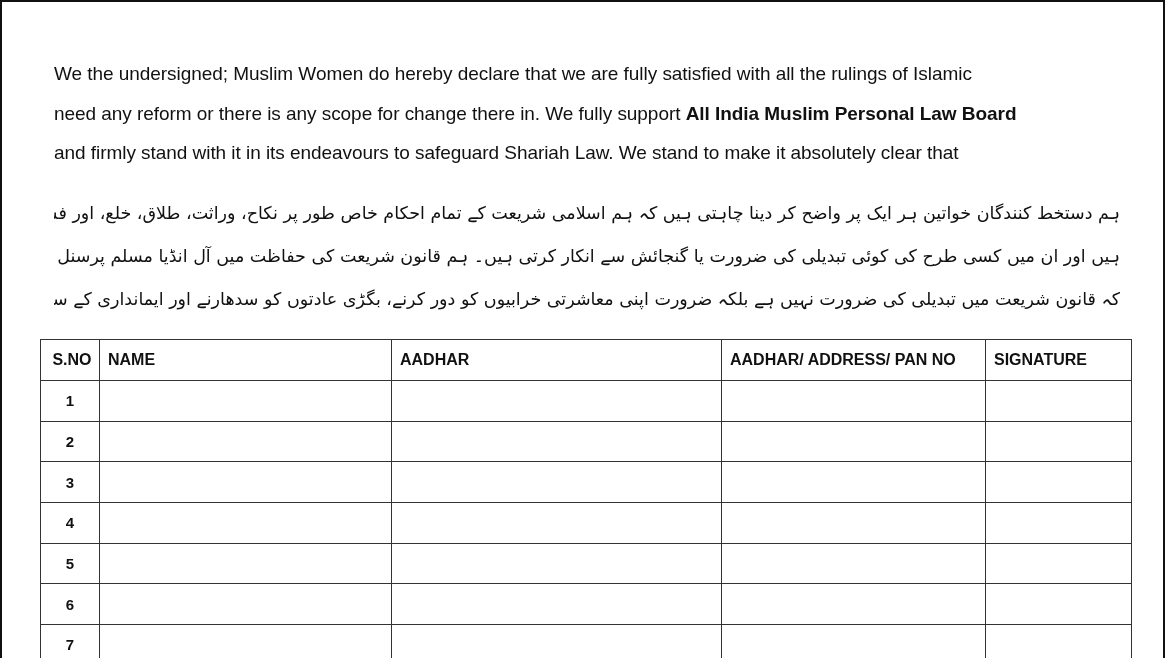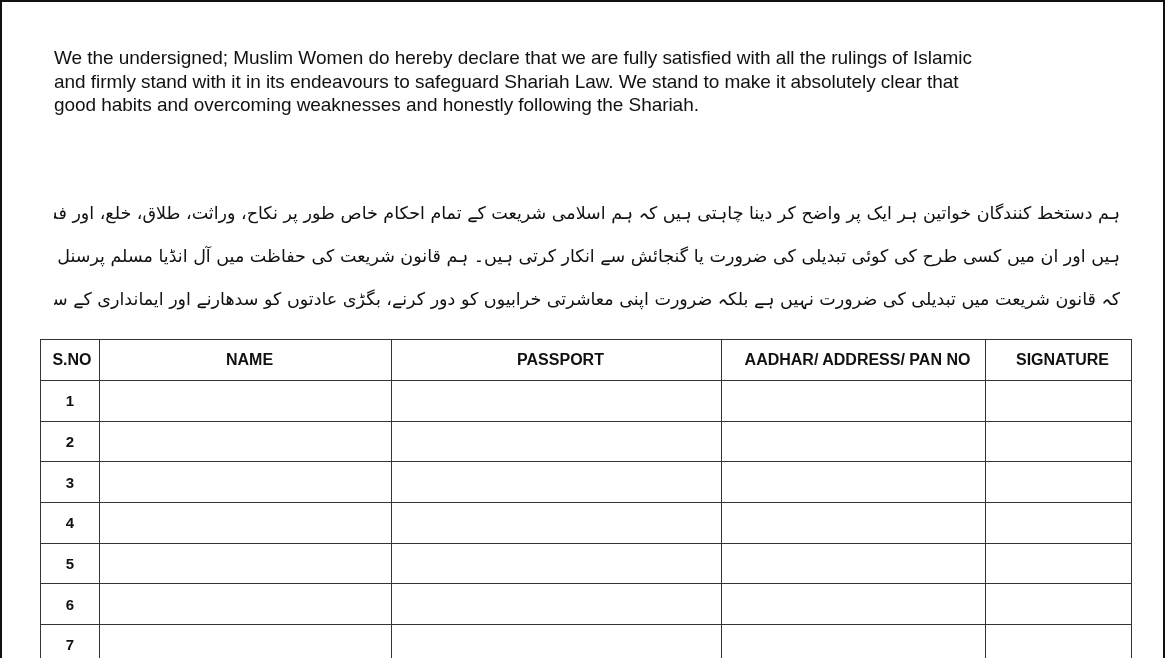--- a/index.html
+++ b/index.html
@@ -32,20 +32,21 @@
       left: 52px;
       top: 44px;
       width: 1080px;
       font-size: 19px;
       line-height: 23.6px;
       letter-spacing: -0.05px;
     }
     .english .line {
       display: block;
       white-space: nowrap;
+      margin-top: 16px;
     }
     .english b {
       font-weight: bold;
     }
     .urdu {
       position: absolute;
       left: 52px;
       top: 190px;
       width: 1066px;
       direction: rtl;
@@ -70,21 +71,21 @@
     }
     .sig-table th, .sig-table td {
       border: 1.5px solid #333;
       padding: 0;
       box-sizing: border-box;
     }
     .sig-table th {
       height: 41px;
       font-weight: bold;
       font-size: 16px;
-      text-align: center;
+      text-align: left;
       padding-left: 8px;
       color: #111;
     }
     .sig-table th.sno-head {
       text-align: center;
       padding-left: 4px;
     }
     .sig-table td {
       height: 40.7px;
     }
@@ -99,22 +100,22 @@
     .col-id { width: 264px; }
     .col-sig { width: 146px; }
   </style>
 </head>
 <body>
 
 <div class="page">
 
   <div class="english">
     <span class="line">We the undersigned; Muslim Women do hereby declare that we are fully satisfied with all the rulings of Islamic</span>
+    <span class="line"><span>need any reform or there is any scope for change there in. We fully support </span><b>All India Muslim Personal Law Board</b></span>
     <span class="line">and firmly stand with it in its endeavours to safeguard Shariah Law. We stand to make it absolutely clear that</span>
-    <span class="line">good habits and overcoming weaknesses and honestly following the Shariah.</span>
   </div>
 
   <div class="urdu" lang="ur">
     <span class="line">ہم دستخط کنندگان خواتین ہر ایک پر واضح کر دینا چاہتی ہیں کہ ہم اسلامی شریعت کے تمام  احکام خاص طور پر نکاح، وراثت، طلاق، خلع، اور فسخ نکاح کے دینی احکام پر پوری طرح مطمئن</span>
     <span class="line">ہیں اور ان میں کسی طرح کی کوئی تبدیلی کی ضرورت یا گنجائش سے انکار کرتی ہیں۔ ہم قانون شریعت کی حفاظت  میں آل انڈیا مسلم پرسنل لاء بورڈ کے ساتھ ہیں۔ ہم زور دے کر کہتی ہیں</span>
     <span class="line">کہ قانون شریعت میں تبدیلی کی ضرورت نہیں ہے بلکہ ضرورت اپنی معاشرتی خرابیوں کو دور کرنے، بگڑی عادتوں کو سدھارنے اور ایمانداری کے ساتھ شریعت پر عمل کرنے کی ہے۔</span>
   </div>
 
 </div>
 
@@ -123,21 +124,21 @@
     <col class="col-sno">
     <col class="col-name">
     <col class="col-address">
     <col class="col-id">
     <col class="col-sig">
   </colgroup>
   <thead>
     <tr>
       <th class="sno-head">S.NO</th>
       <th>NAME</th>
-      <th>PASSPORT</th>
+      <th>AADHAR</th>
       <th>AADHAR/ ADDRESS/ PAN NO</th>
       <th>SIGNATURE</th>
     </tr>
   </thead>
   <tbody>
     <tr>
       <td class="sno">1</td>
       <td></td>
       <td></td>
       <td></td>

